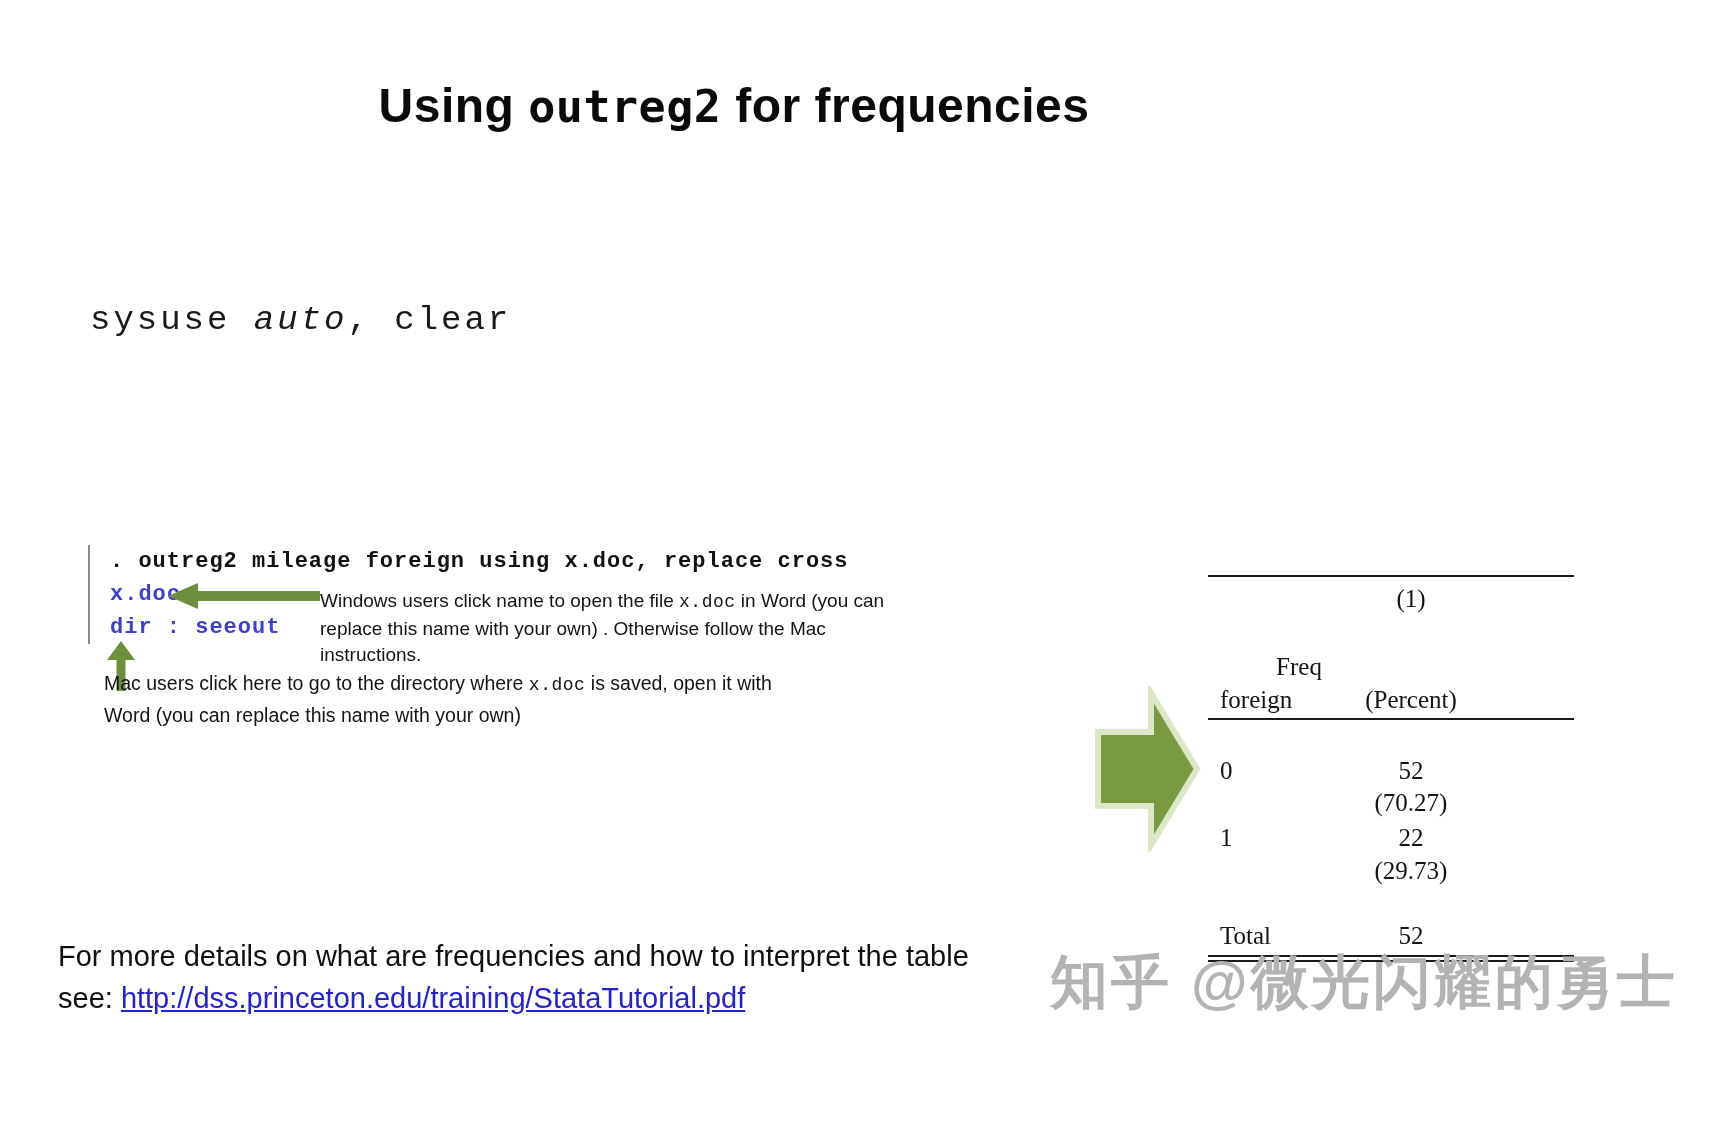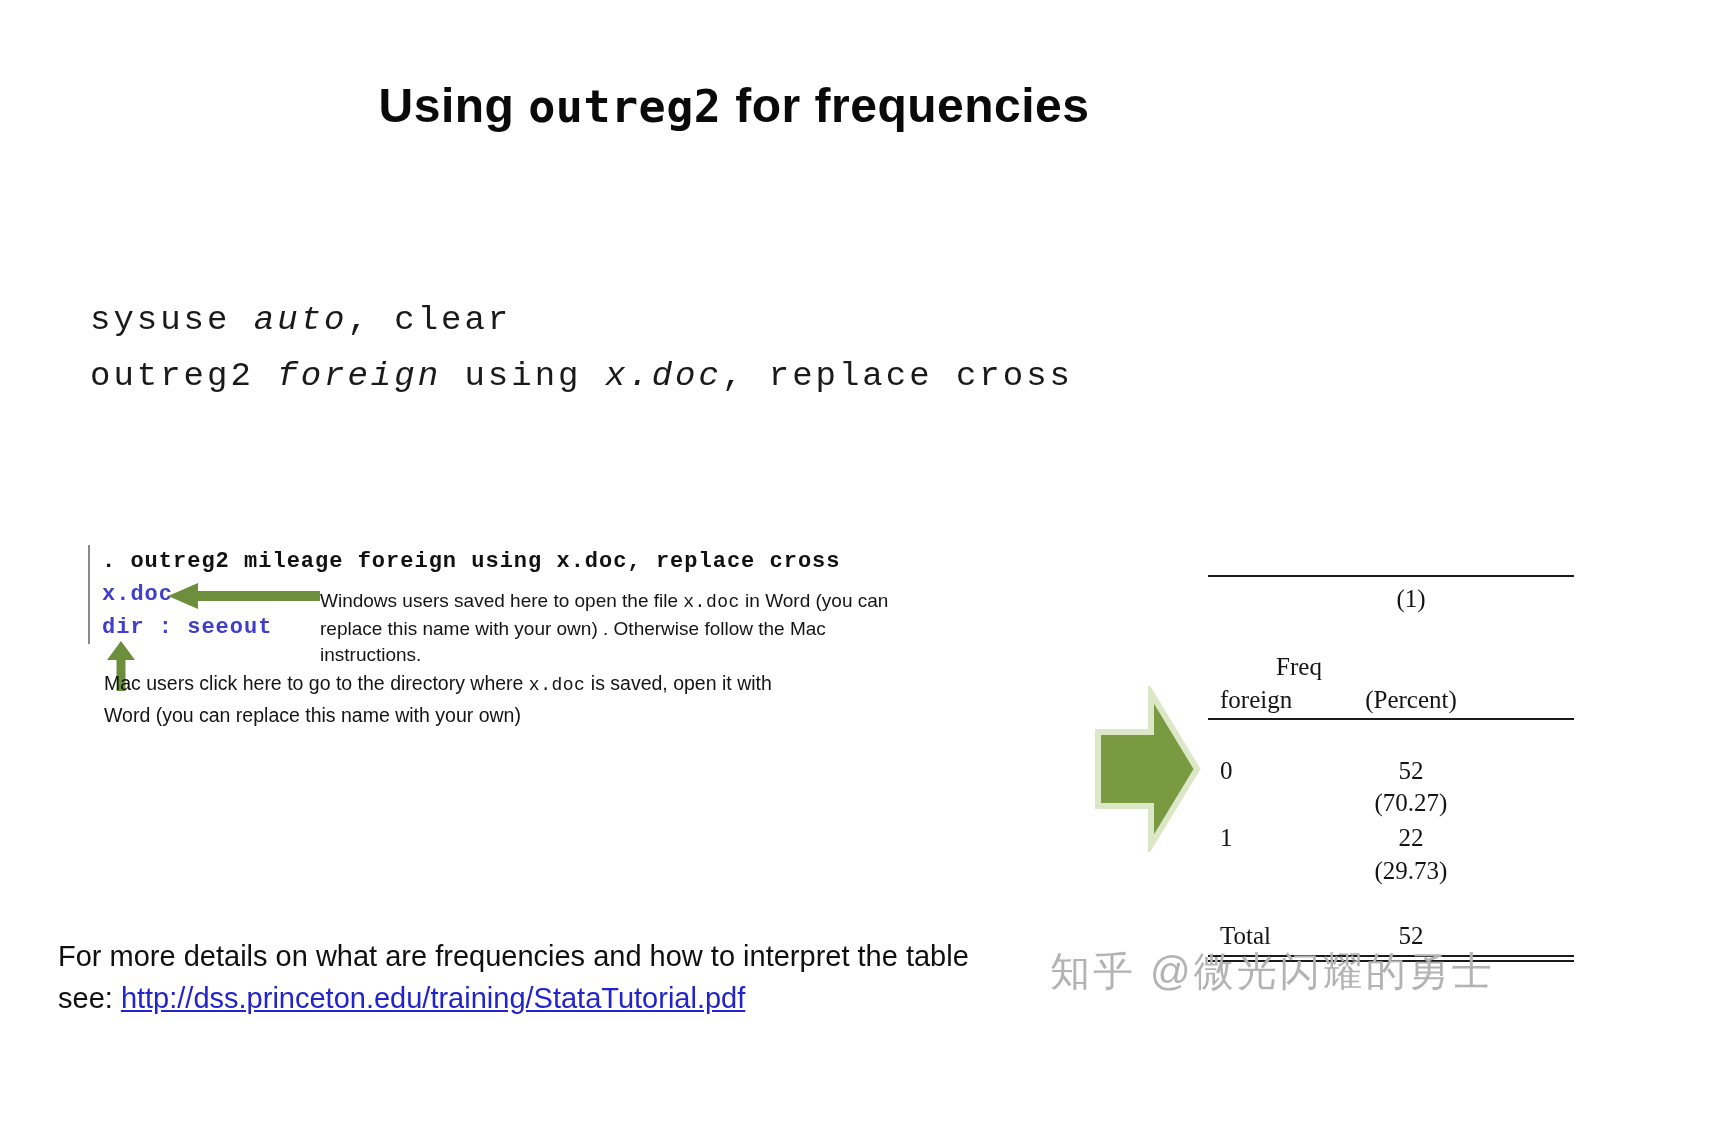--- a/index.html
+++ b/index.html
@@ -21,21 +21,21 @@
   .code-block {
     position:absolute; left:90px; top:292px;
     font-family:"Liberation Mono", monospace; font-size:34px;
     letter-spacing:3px; color:#1a1a1a; line-height:56px; white-space:nowrap;
   }
   .code-block .it { font-style:italic; }
 
   
   .stata-box {
     position:absolute; left:88px; top:545px;
-    border-left:2px solid #8a8a8a; padding-left:12px;
+    border-left:2px solid #8a8a8a; padding-left:20px;
     font-family:"Liberation Mono", monospace; font-weight:bold;
     font-size:22px; letter-spacing:1px; line-height:33px; white-space:nowrap;
   }
   .stata-cmd { color:#111; }
   .stata-link { color:#3e3ecf; cursor:pointer; }
 
   
   .arrow-svg { position:absolute; }
 
   
@@ -64,51 +64,50 @@
     position:absolute; left:58px; top:935px; width:962px;
     font-size:29px; line-height:42px; color:#101010;
   }
   .footer a, .footer .link {
     color:#2323cd; text-decoration:underline; cursor:pointer;
   }
 
   
   .watermark {
     position:absolute; left:1050px; top:944px; white-space:nowrap;
-    font-size:40px; font-weight:normal; color:#b3b3b3; letter-spacing:3px;
+    font-size:58px; font-weight:bold; color:#b3b3b3; letter-spacing:3px;
   }
 </style>
 </head>
 <body>
 
 <div class="slide-title">
   <span>Using </span><span class="mono">outreg2</span><span> for frequencies</span>
 </div>
 
 <div class="code-block">
   <div><span>sysuse </span><span class="it">auto</span><span>, clear</span></div>
-  <div><span>outreg2 </span><span class="it">foreign</span><span> using </span><span class="it">x.doc</span><span>, replace cross</span></div>
 </div>
 
 <div class="stata-box">
   <div class="stata-cmd">. outreg2 mileage foreign using x.doc, replace cross</div>
   <div class="stata-link">x.doc</div>
   <div class="stata-link">dir : seeout</div>
 </div>
 
 <svg class="arrow-svg" style="left:168px; top:581px;" width="152" height="30" viewBox="0 0 152 30">
   <polygon points="0,15 30,2 30,10 152,10 152,20 30,20 30,28" fill="#6d8f3d"></polygon>
 </svg>
 
 <svg class="arrow-svg" style="left:106px; top:641px;" width="30" height="50" viewBox="0 0 30 50">
   <polygon points="15,0 29,19 19.5,19 19.5,50 10.5,50 10.5,19 1,19" fill="#6d8f3d"></polygon>
 </svg>
 
 <div class="note windows-note">
-  <span>Windows users saved here to open the file </span><span class="mono-inline">x.doc</span><span> in Word (you can replace this name with your own) . Otherwise follow the Mac instructions.</span>
+  <span>Windows users click name to open the file </span><span class="mono-inline">x.doc</span><span> in Word (you can replace this name with your own) . Otherwise follow the Mac instructions.</span>
 </div>
 
 <div class="note mac-note">
   <span>Mac users click here to go to the directory where </span><span class="mono-inline">x.doc</span><span> is saved, open it with Word (you can replace this name with your own)</span>
 </div>
 
 <svg class="arrow-svg" style="left:1094px; top:686px;" width="110" height="166" viewBox="0 0 110 166">
   <polygon points="4,46 57,46 57,7 103,83 57,159 57,120 4,120" fill="#7a9a41" stroke="#dbe7c6" stroke-width="6" stroke-linejoin="miter"></polygon>
 </svg>
 

